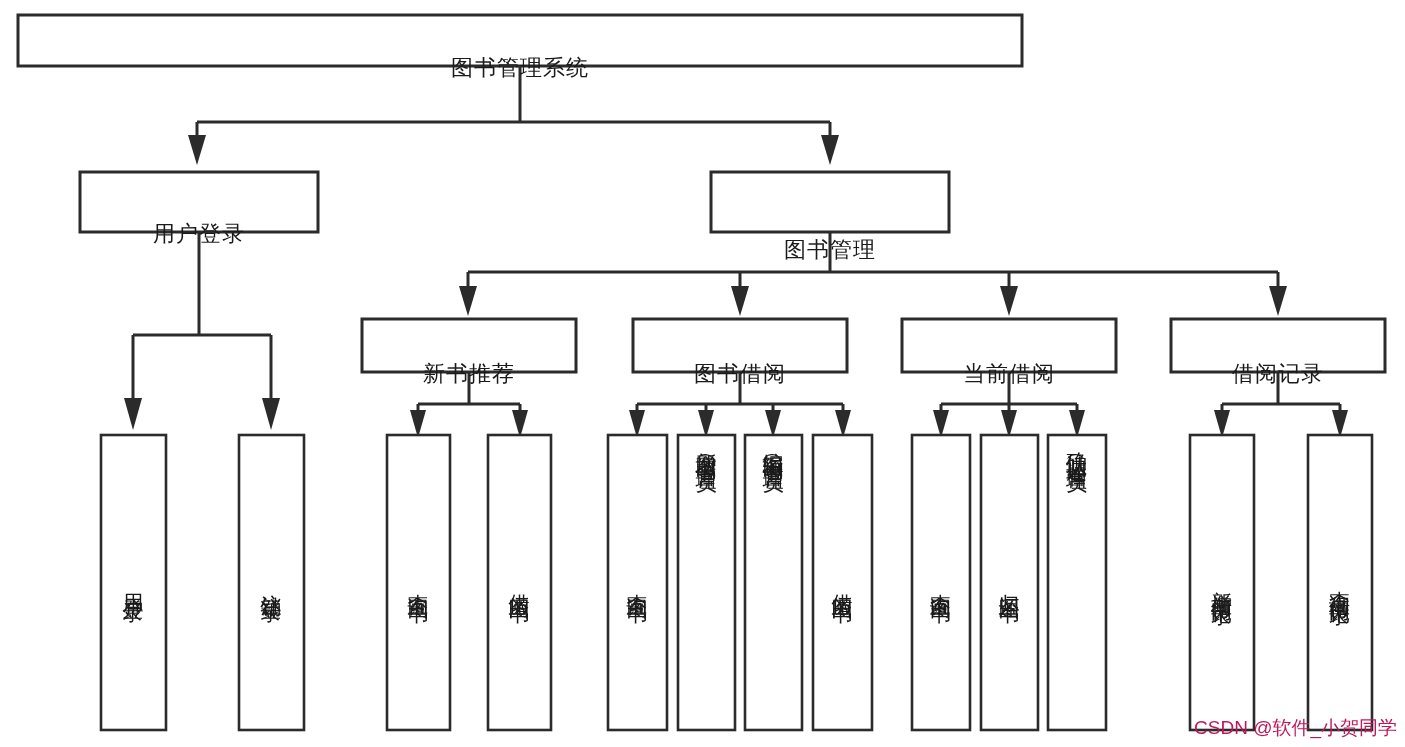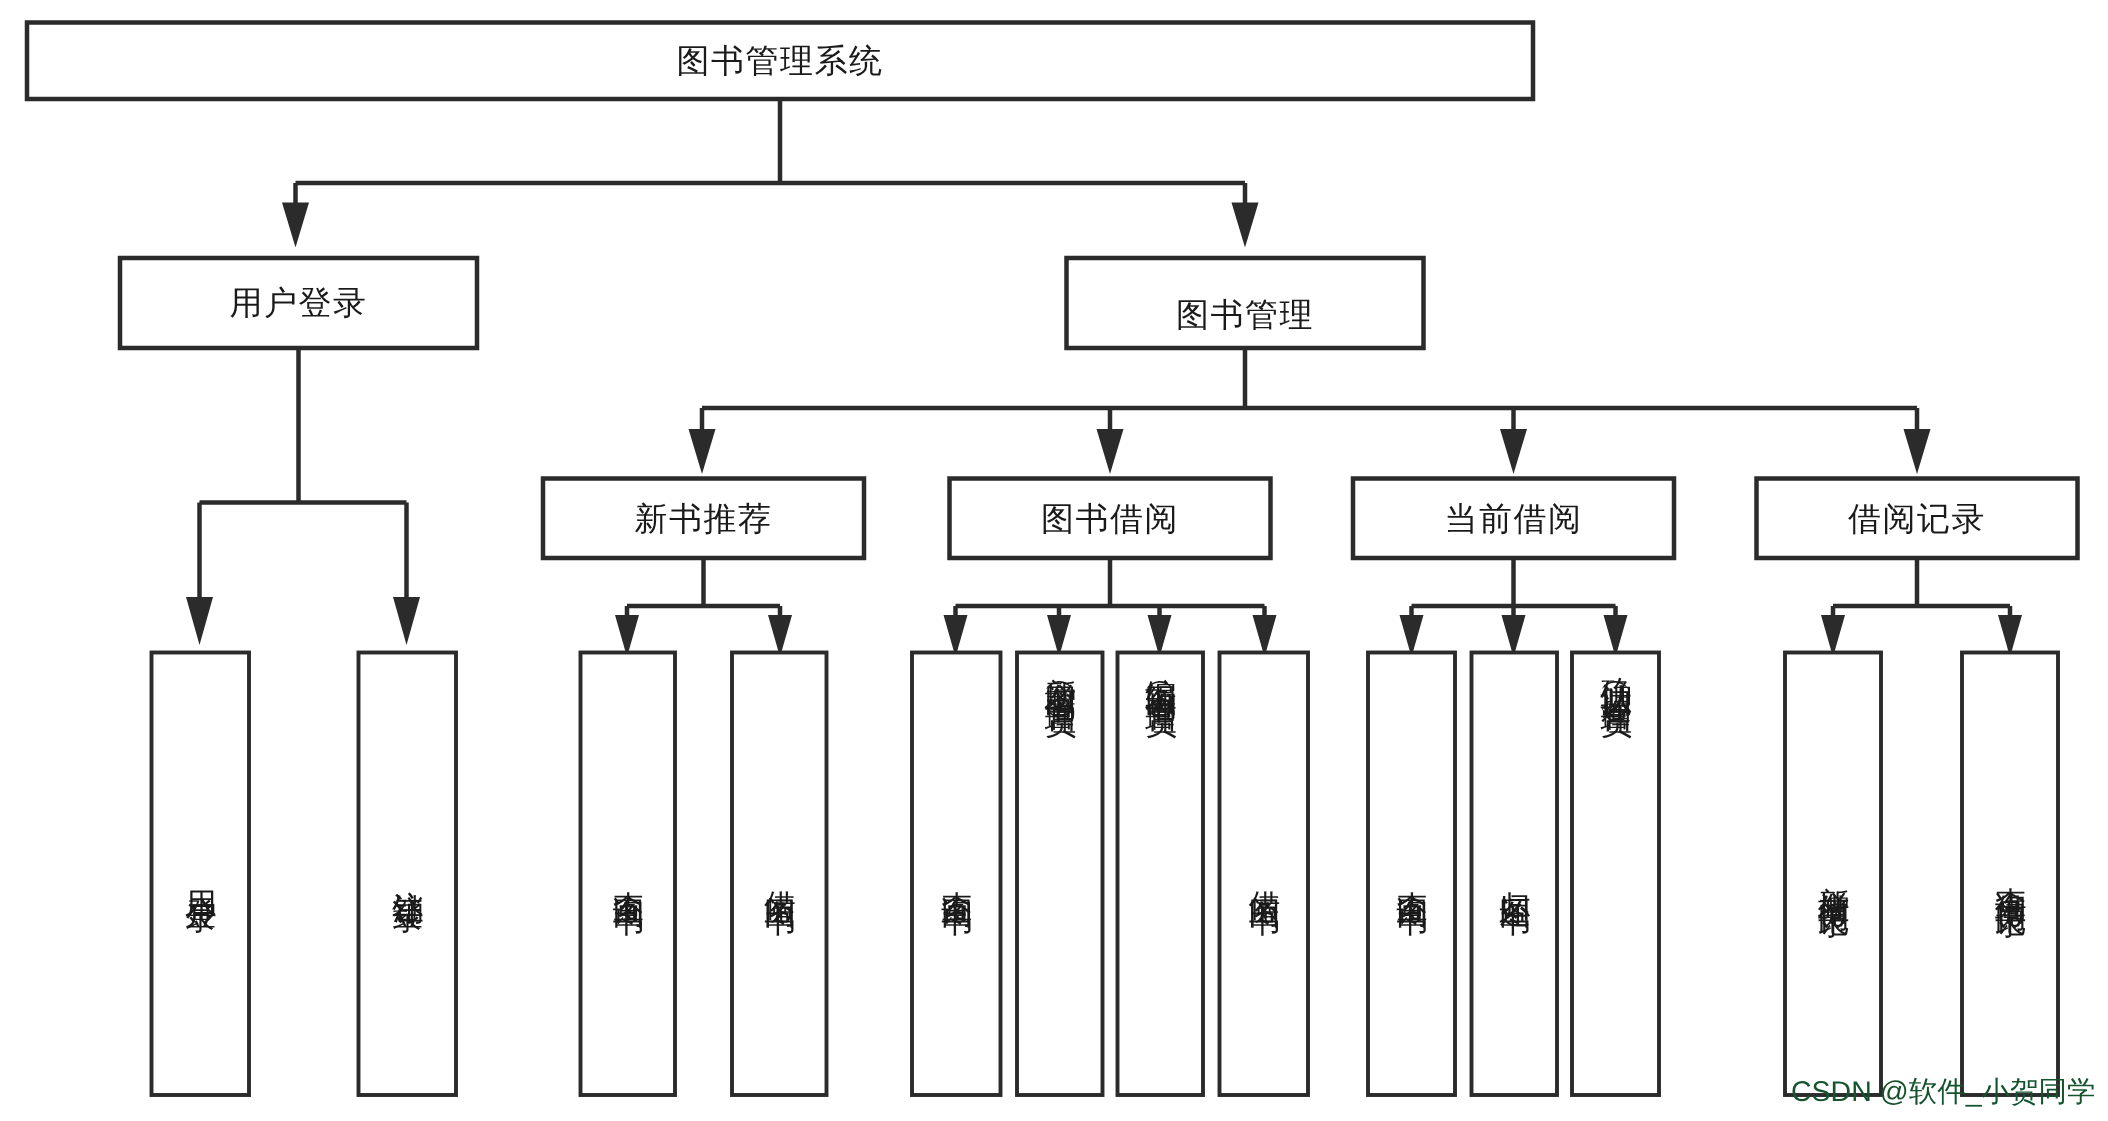--- a/index.html
+++ b/index.html
@@ -59,38 +59,39 @@
     font-family: "Liberation Sans", "DejaVu Sans", sans-serif;
     font-size: 21px;
     line-height: 1;
     letter-spacing: 3px;
     color: #1a1a1a;
     white-space: nowrap;
   }
   .hlabel-wrap {
     position: absolute;
     display: flex;
-    align-items: center;
+    align-items: flex-end;
     justify-content: center;
     pointer-events: none;
+    margin-top: 17px;
   }
   .hlabel-wrap span {
     font-family: "Liberation Sans", "DejaVu Sans", sans-serif;
     font-size: 22px;
     color: #1a1a1a;
     white-space: nowrap;
     letter-spacing: 1px;
   }
   .watermark {
     position: absolute;
     right: 8px;
     bottom: 6px;
     font-family: "Liberation Sans", "DejaVu Sans", sans-serif;
     font-size: 19px;
-    color: #14532d;
+    color: #be185d;
     white-space: nowrap;
     pointer-events: none;
   }
 </style>
 </head>
 <body>
 
 <div id="diagram-root">
 
   <svg class="diagram-svg" viewBox="0 0 1405 747">

